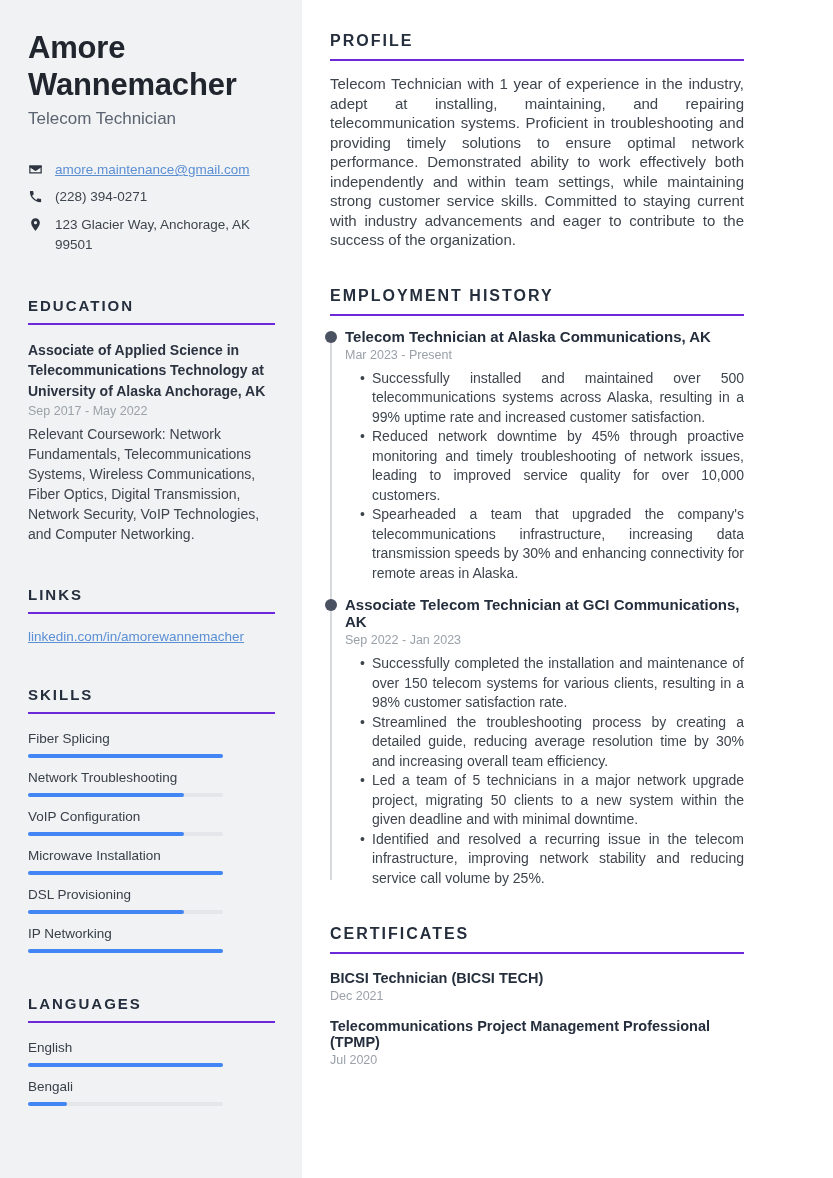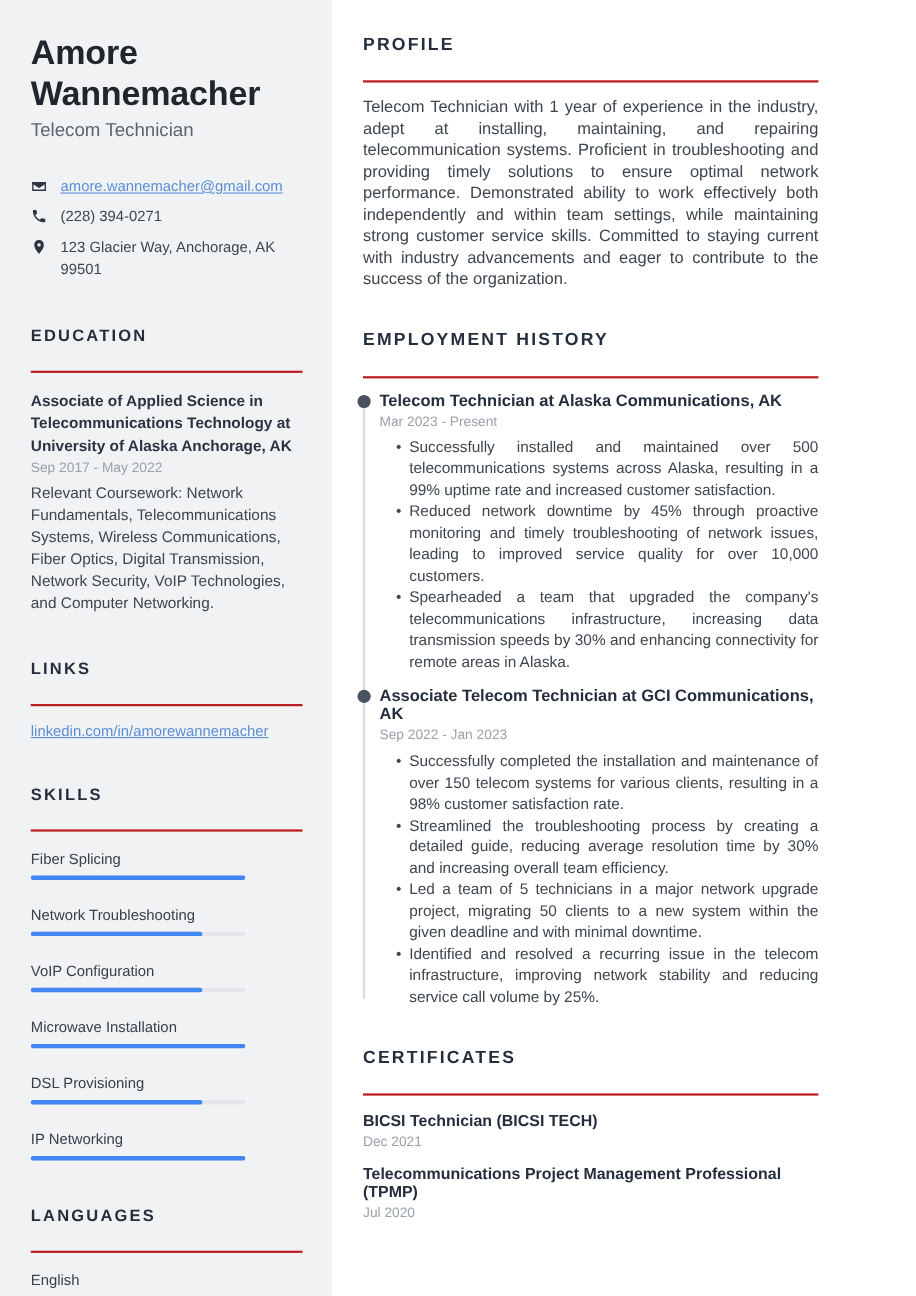--- a/index.html
+++ b/index.html
@@ -28,29 +28,29 @@
   .contact { margin-top: 31px; font-size: 13.5px; line-height: 1.5; }
   .contact-row { display: flex; align-items: flex-start; margin-bottom: 7px; }
   .contact-icon { width: 15px; height: 15px; margin-right: 12px; margin-top: 2px; flex: none; }
   .contact-icon svg { display: block; width: 15px; height: 15px; fill: #2e3540; }
   a.link { color: #5b8fd4; text-decoration: underline; }
   .contact-text { color: #3e454e; }
 
   .side-section { margin-top: 42px; }
   .sec-head {
     font-size: 15px; font-weight: 700; letter-spacing: 2px;
-    color: #252e3c; padding-bottom: 23px;
-    border-bottom: 2px solid #b91c1c;
+    color: #252e3c; padding-bottom: 9px;
+    border-bottom: 2px solid #6d28d9;
   }
   .side-body { margin-top: 15px; }
   .degree { font-size: 14px; font-weight: 700; color: #2b3340; line-height: 1.45; }
   .muted-date { font-size: 12.5px; color: #9aa1a9; margin-top: 3px; }
   .edu-desc { font-size: 14px; line-height: 1.43; margin-top: 6px; color: #3e454e; }
 
-  .skill-item { margin-bottom: 24px; }
+  .skill-item { margin-bottom: 12px; }
   .skill-name { font-size: 13.5px; color: #39404a; margin-bottom: 8px; }
   .skill-track { width: 195px; height: 4px; background: #e4e6e9; border-radius: 2px; }
   .skill-fill { height: 4px; background: #4285f4; border-radius: 2px; }
 
   
   .main { flex: 1; padding: 32px 35px 0 28px; overflow: hidden; }
   .main-section { margin-bottom: 37px; }
   .main .sec-head { font-size: 16px; }
   .profile-text {
     margin-top: 13px; font-size: 15px; line-height: 19.5px;
@@ -97,21 +97,21 @@
       <div class="contact-row">
         <span class="contact-icon">
           <svg viewBox="0 0 24 24">
               <path d="M2 5h20v14H2z" fill="none"></path>
               <path d="M2 5.5h20v13H2v-13zm2 2.2v8.8h16V7.7l-8 5.3-8-5.3zm.9-1.2l7.1 4.7 7.1-4.7H4.9z"></path>
               <path d="M2.5 6l9.5 6.3L21.5 6v1.8L12 14 2.5 7.8z"></path>
               <rect x="2.5" y="6" width="19" height="1"></rect>
               <path d="M2.5 6h19v2.1L12 14.2 2.5 8.1z"></path>
             </svg>
         </span>
-        <a class="link" href="#">amore.wannemacher@gmail.com</a>
+        <a class="link" href="#">amore.maintenance@gmail.com</a>
       </div>
       <div class="contact-row">
         <span class="contact-icon">
           <svg viewBox="0 0 24 24">
               <path d="M6.6 10.8c1.4 2.8 3.8 5.1 6.6 6.6l2.2-2.2c.3-.3.7-.4 1-.2 1.1.4 2.3.6 3.6.6.6 0 1 .4 1 1V20c0 .6-.4 1-1 1C10.6 21 3 13.4 3 4c0-.6.4-1 1-1h3.5c.6 0 1 .4 1 1 0 1.2.2 2.4.6 3.6.1.3 0 .7-.2 1l-2.3 2.2z"></path>
             </svg>
         </span>
         <span class="contact-text">(228) 394-0271</span>
       </div>
       <div class="contact-row">

